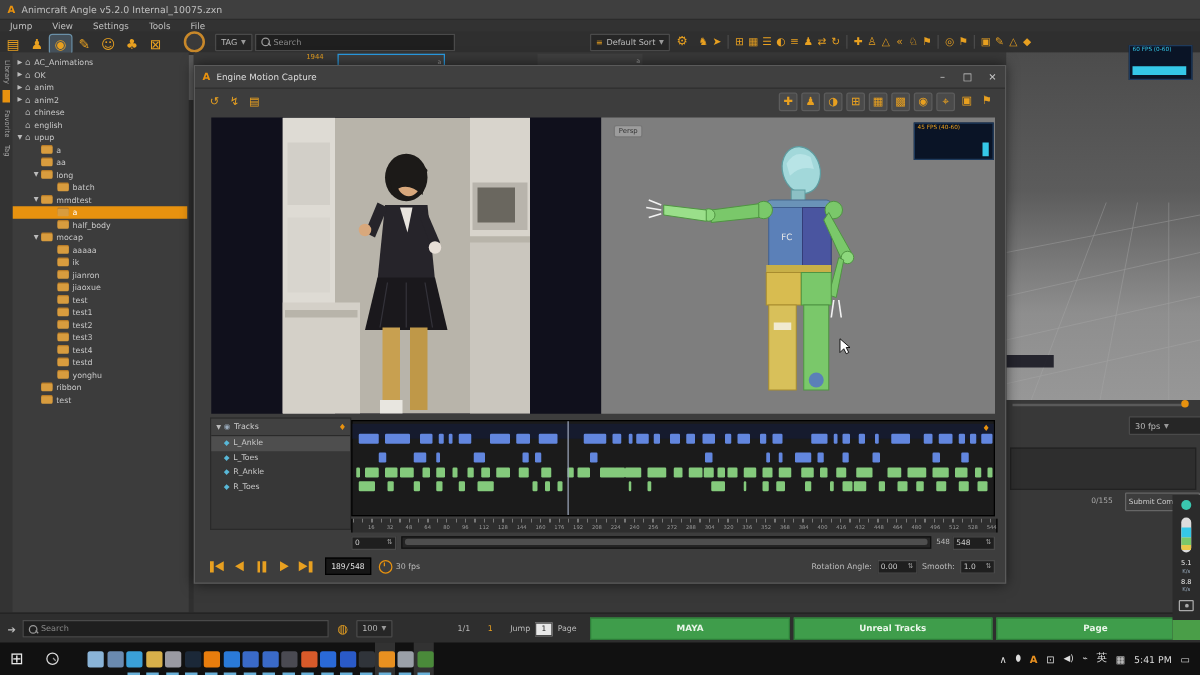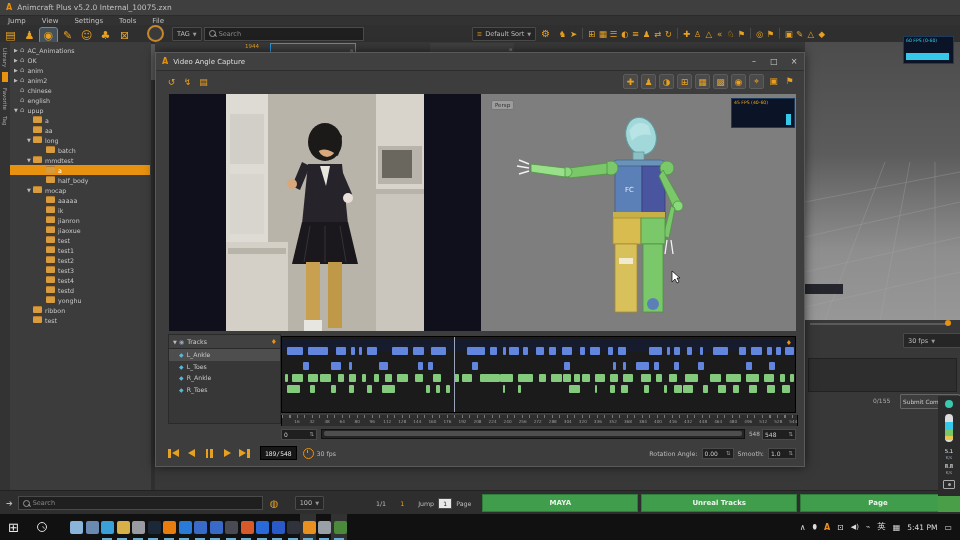--- a/index.html
+++ b/index.html
@@ -127,21 +127,21 @@
   .wlab{font-size:5.3px;color:#eee;}
   .wunit{font-size:4.3px;color:#9ab;}
 </style>
 </head>
 <body>
 
 <div id="root">
 
   <div id="titlebar">
     <span class="applogo">A</span>
-    <span>Animcraft Plus v5.2.0 Internal_10075.zxn</span>
+    <span>Animcraft Angle v5.2.0 Internal_10075.zxn</span>
   </div>
   <div id="menubar">
       <span class="menu-item">Jump</span>
       <span class="menu-item">View</span>
       <span class="menu-item">Settings</span>
       <span class="menu-item">Tools</span>
       <span class="menu-item">File</span>
     </div>
   <div id="toolbar">
     <span id="tb-left"><span class="tbicon">▤</span><span class="tbicon">♟</span><span class="tbicon sel">◉</span><span class="tbicon">✎</span><span class="tbicon">☺</span><span class="tbicon">♣</span><span class="tbicon">⊠</span></span>
@@ -380,21 +380,21 @@
     <div id="commentbox"></div>
     <div id="comm-count">0/155</div>
     <div id="submitbtn">
       <span>Submit Comments</span>
       </div>
   </div>
 
   <div id="dialog">
     <div id="dtitle">
       <span class="applogo">A</span>
-      <span>Video Angle Capture</span>
+      <span>Engine Motion Capture</span>
       <span style="flex:1"></span>
       <span class="winbtn">–</span>
       <span class="winbtn">□</span>
       <span class="winbtn">×</span>
     </div>
     <div id="dtoolbar">
       <span id="dtb-left" style="display:flex;margin-left:6px;">
           <span class="dticon plain">↺</span>
           <span class="dticon plain">↯</span>
           <span class="dticon plain">▤</span>
@@ -742,21 +742,21 @@
   </div>
 
   <div id="statusbar">
     <div class="row" style="height:24px;">
       <span style="color:#bbb;font-size:8px;margin-left:6px;">➔</span>
       <span class="searchbox" style="width:235px;margin-left:5px;">
         <span class="mag"></span>
         <span>Search</span>
       </span>
       <span class="smicon" style="font-size:10px;margin-left:6px;">◍</span>
-      <span class="dd" style="margin-left:15px;">
+      <span class="dd" style="margin-left:5px;">
         <span>100</span>
           <span class="caret">▼</span>
         </span>
       <span class="lab" style="margin-left:52px;">1/1</span>
       <span class="lab" style="color:#e8a020;margin-left:14px;">1</span>
       <span class="lab" style="margin-left:14px;">Jump</span>
       <span class="numbox" style="width:14px;background:#e8e8e8;color:#222;justify-content:center;margin-left:4px;">
         <span>1</span>
         </span>
       <span class="lab" style="margin-left:4px;">Page</span>

